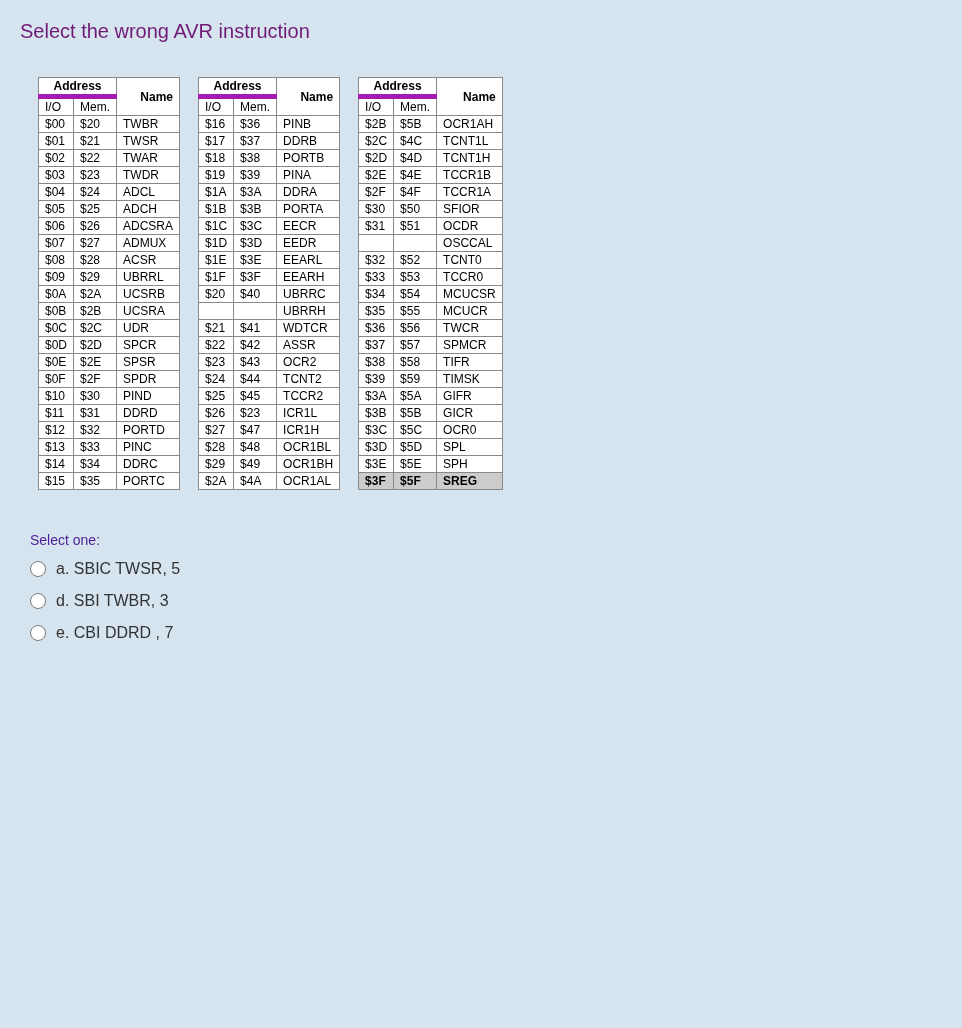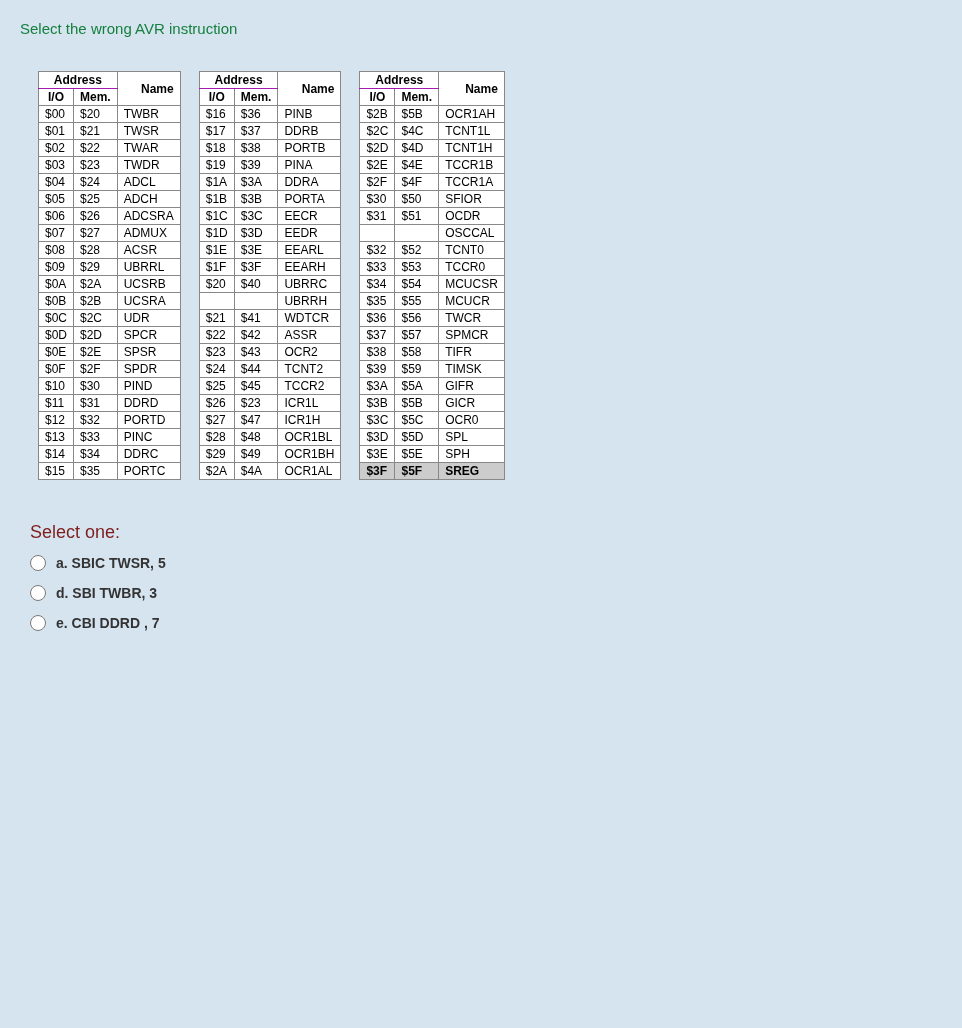--- a/index.html
+++ b/index.html
@@ -5,22 +5,22 @@
     * { box-sizing: border-box; margin: 0; padding: 0; }
     body {
       font-family: Arial, sans-serif;
       font-size: 13px;
       background: #d6e4f0;
       padding: 20px;
       width: 962px;
       min-height: 1028px;
     }
     .page-title {
-      font-size: 15px;
-      color: #15803d;
+      font-size: 20px;
+      color: #701a75;
       margin-bottom: 16px;
     }
     .tables-container {
       display: flex;
       gap: 18px;
       background: #d6e4f0;
       padding: 18px;
       border-radius: 4px;
     }
     .reg-table {
@@ -28,60 +28,58 @@
       font-size: 12px;
       background: white;
     }
     .reg-table th, .reg-table td {
       border: 1px solid #888;
       padding: 1px 6px;
       text-align: left;
       white-space: nowrap;
     }
     .reg-table th {
-      font-weight: bold;
-      text-align: center;
+      font-weight: normal;
       background: white;
     }
     .reg-table .header-name {
       font-weight: bold;
       text-align: right;
     }
     .reg-table .addr-header {
       text-align: center;
       font-weight: bold;
-      border-bottom: 1px solid #a21caf;
+      border-bottom: 5px solid #a21caf;
     }
     .highlight-row td {
       background: #ccc;
       font-weight: bold;
     }
     .options-section {
       margin-top: 24px;
       padding-left: 10px;
     }
     .options-section .select-one {
-      font-size: 18px;
+      font-size: 14px;
       margin-bottom: 12px;
-      color: #7f1d1d;
+      color: #4c1d95;
     }
     .option-item {
       display: flex;
       align-items: center;
       margin-bottom: 14px;
     }
     .option-item input[type="radio"] {
       margin-right: 10px;
       width: 16px;
       height: 16px;
     }
     .option-item label {
-      font-size: 14px;
+      font-size: 16px;
       color: #333;
-      font-weight: bold;
     }
   </style>
 </head>
 <body>
 
 <p class="page-title">Select the wrong AVR instruction</p>
 
 <div class="tables-container">
 
   <table class="reg-table">

